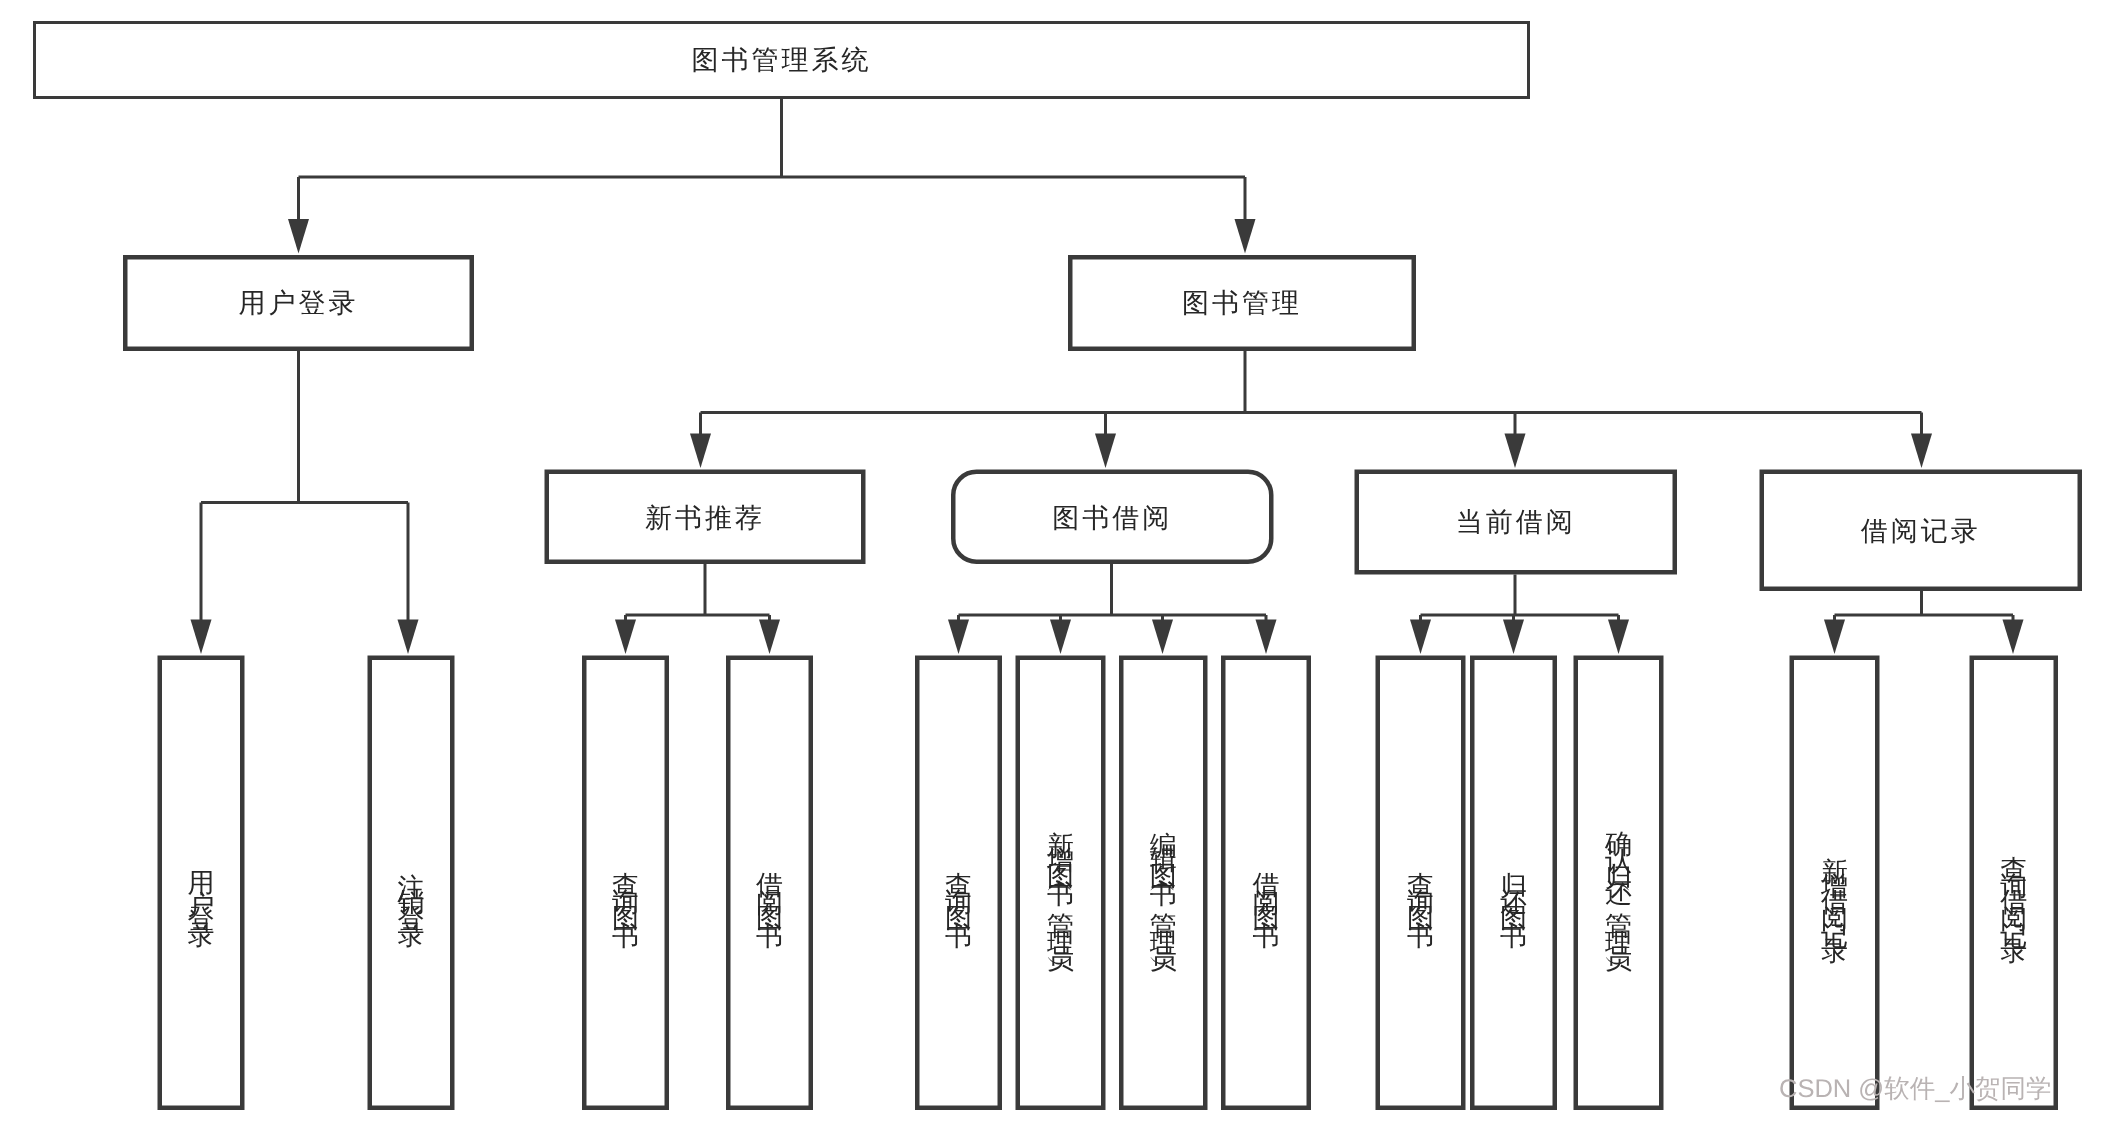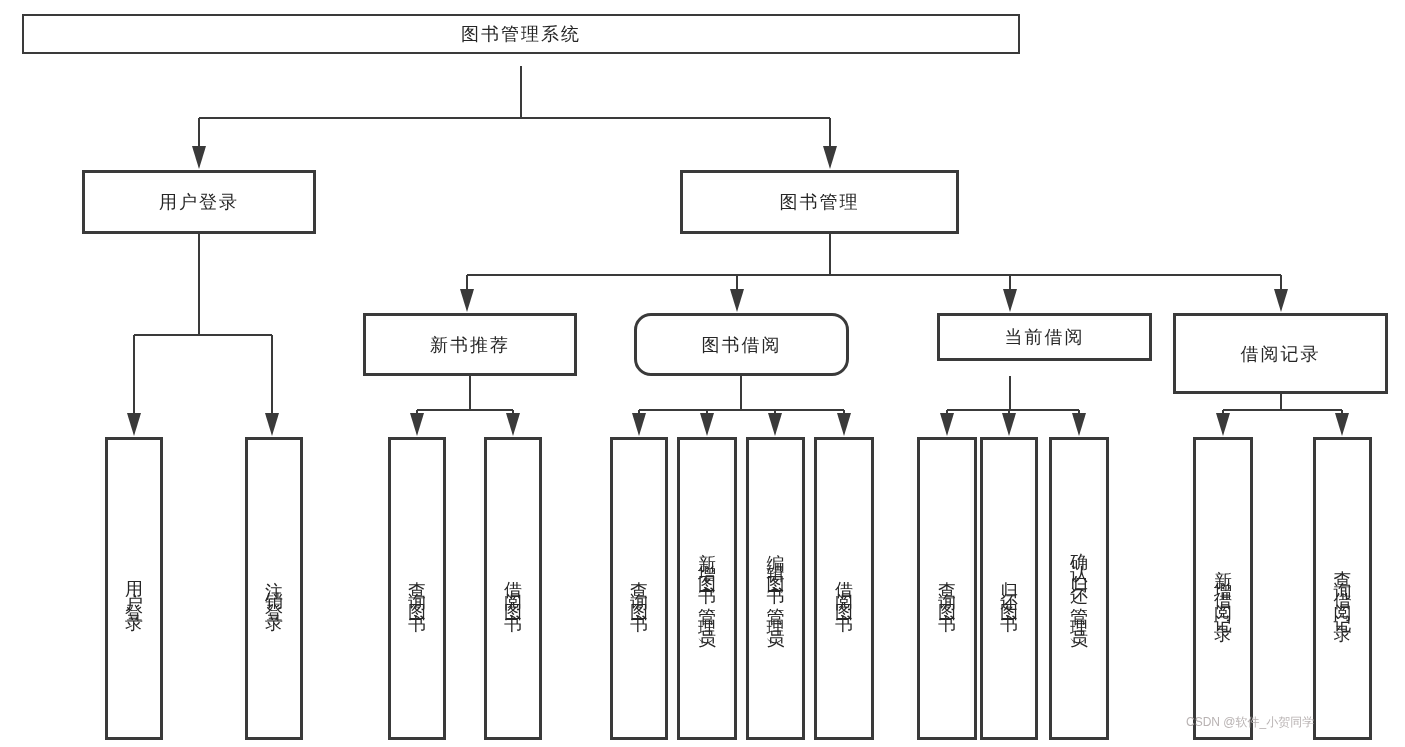--- a/index.html
+++ b/index.html
@@ -12,28 +12,28 @@
     border:3px solid #3a3a3a;
     display:flex;align-items:center;justify-content:center;
     font-size:18px;color:#262626;z-index:2;
   }
   .box.h span{letter-spacing:2px;white-space:nowrap;}
   .box.v span{
     writing-mode:vertical-rl;text-orientation:mixed;
     letter-spacing:11px;line-height:1;white-space:nowrap;
   }
   
-  .n-root{left:22px;top:14px;width:998px;height:40px;border-width:2px;}
+  .n-root{left:22px;top:14px;width:998px;height:52px;border-width:2px;}
   
   .n-login{left:82px;top:170px;width:234px;height:64px;}
-  .n-mgmt{left:680px;top:170px;width:279px;height:64px;}
+  .n-mgmt{left:712px;top:170px;width:232px;height:64px;}
   
   .n-rec{left:363px;top:313px;width:214px;height:63px;text-align:right;}
   .n-bor{left:634px;top:313px;width:215px;height:63px;border-radius:17px;}
-  .n-cur{left:903px;top:313px;width:215px;height:48px;margin-left:34px;}
+  .n-cur{left:903px;top:313px;width:215px;height:70px;}
   .n-recd{left:1173px;top:313px;width:215px;height:81px;}
   
   .leaf{top:437px;height:303px;}
   .n-l1a{left:105px;width:58px;}
   .n-l1b{left:245px;width:58px;}
   .n-l2a{left:388px;width:58px;}
   .n-l2b{left:484px;width:58px;}
   .n-l3a{left:610px;width:58px;}
   .n-l3b{left:677px;width:60px;}
   .n-l3c{left:746px;width:59px;}
@@ -41,21 +41,21 @@
   .n-l4a{left:917px;width:60px;}
   .n-l4b{left:980px;width:58px;}
   .n-l4c{left:1049px;width:60px;}
   .n-l5a{left:1193px;width:60px;}
   .n-l5b{left:1313px;width:59px;}
   #connectors{position:absolute;left:0;top:0;width:1405px;height:747px;z-index:1;}
   #connectors path{stroke:#3a3a3a;stroke-width:2;fill:none;}
   #connectors polygon{fill:#3a3a3a;stroke:none;}
   #watermark{
     position:absolute;left:1186px;top:714px;z-index:6;
-    font-size:12px;color:#b9b3b3;white-space:nowrap;
+    font-size:17px;color:#b9b3b3;white-space:nowrap;
   }
 </style>
 </head>
 <body>
 
 <div id="canvas">
 
   <svg id="connectors" viewBox="0 0 1405 747" xmlns="http://www.w3.org/2000/svg">
     <g>
       <path d="M521,66 V118 M199,118 H830 M199,118 V148 M830,118 V148"></path>

